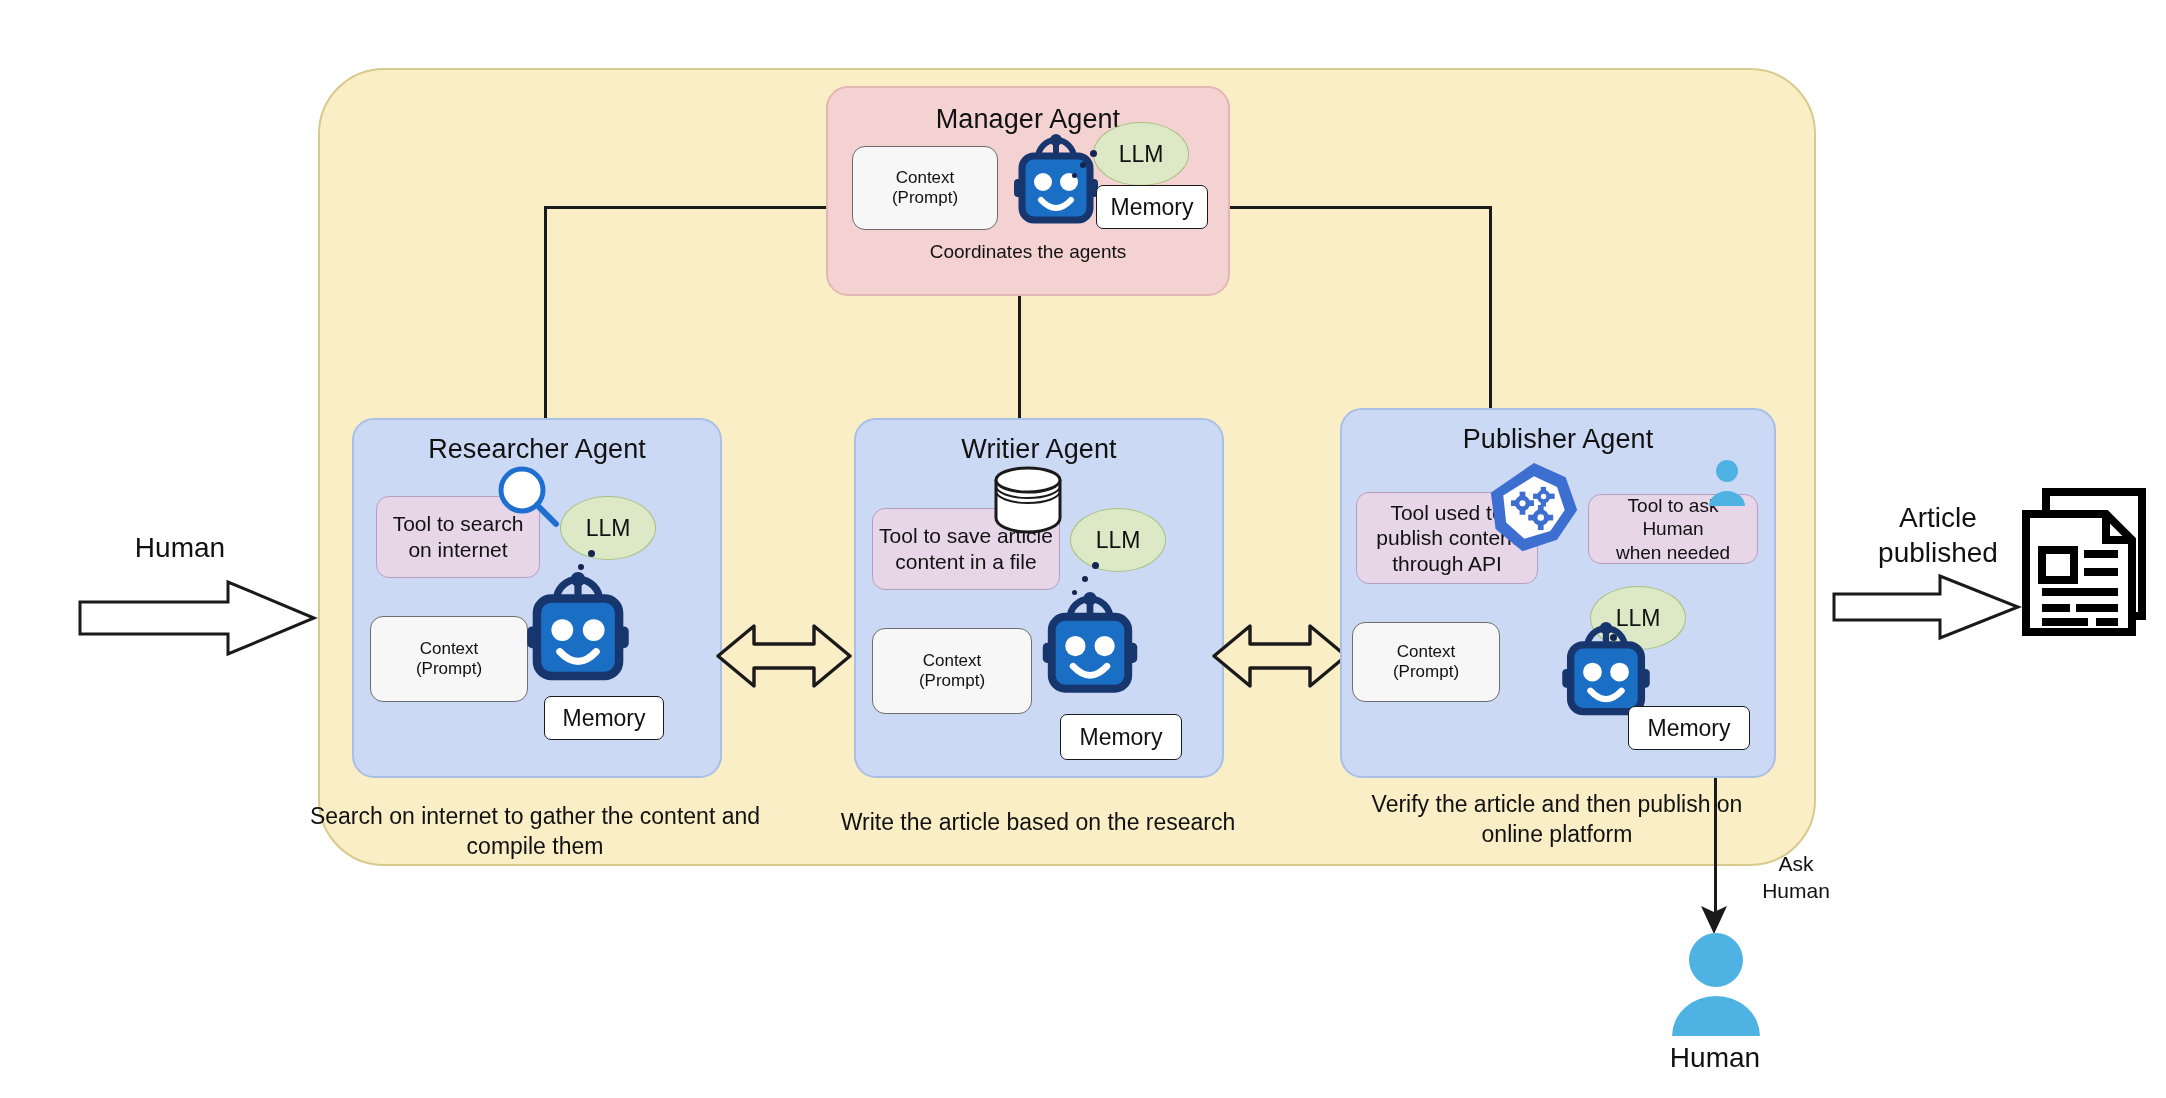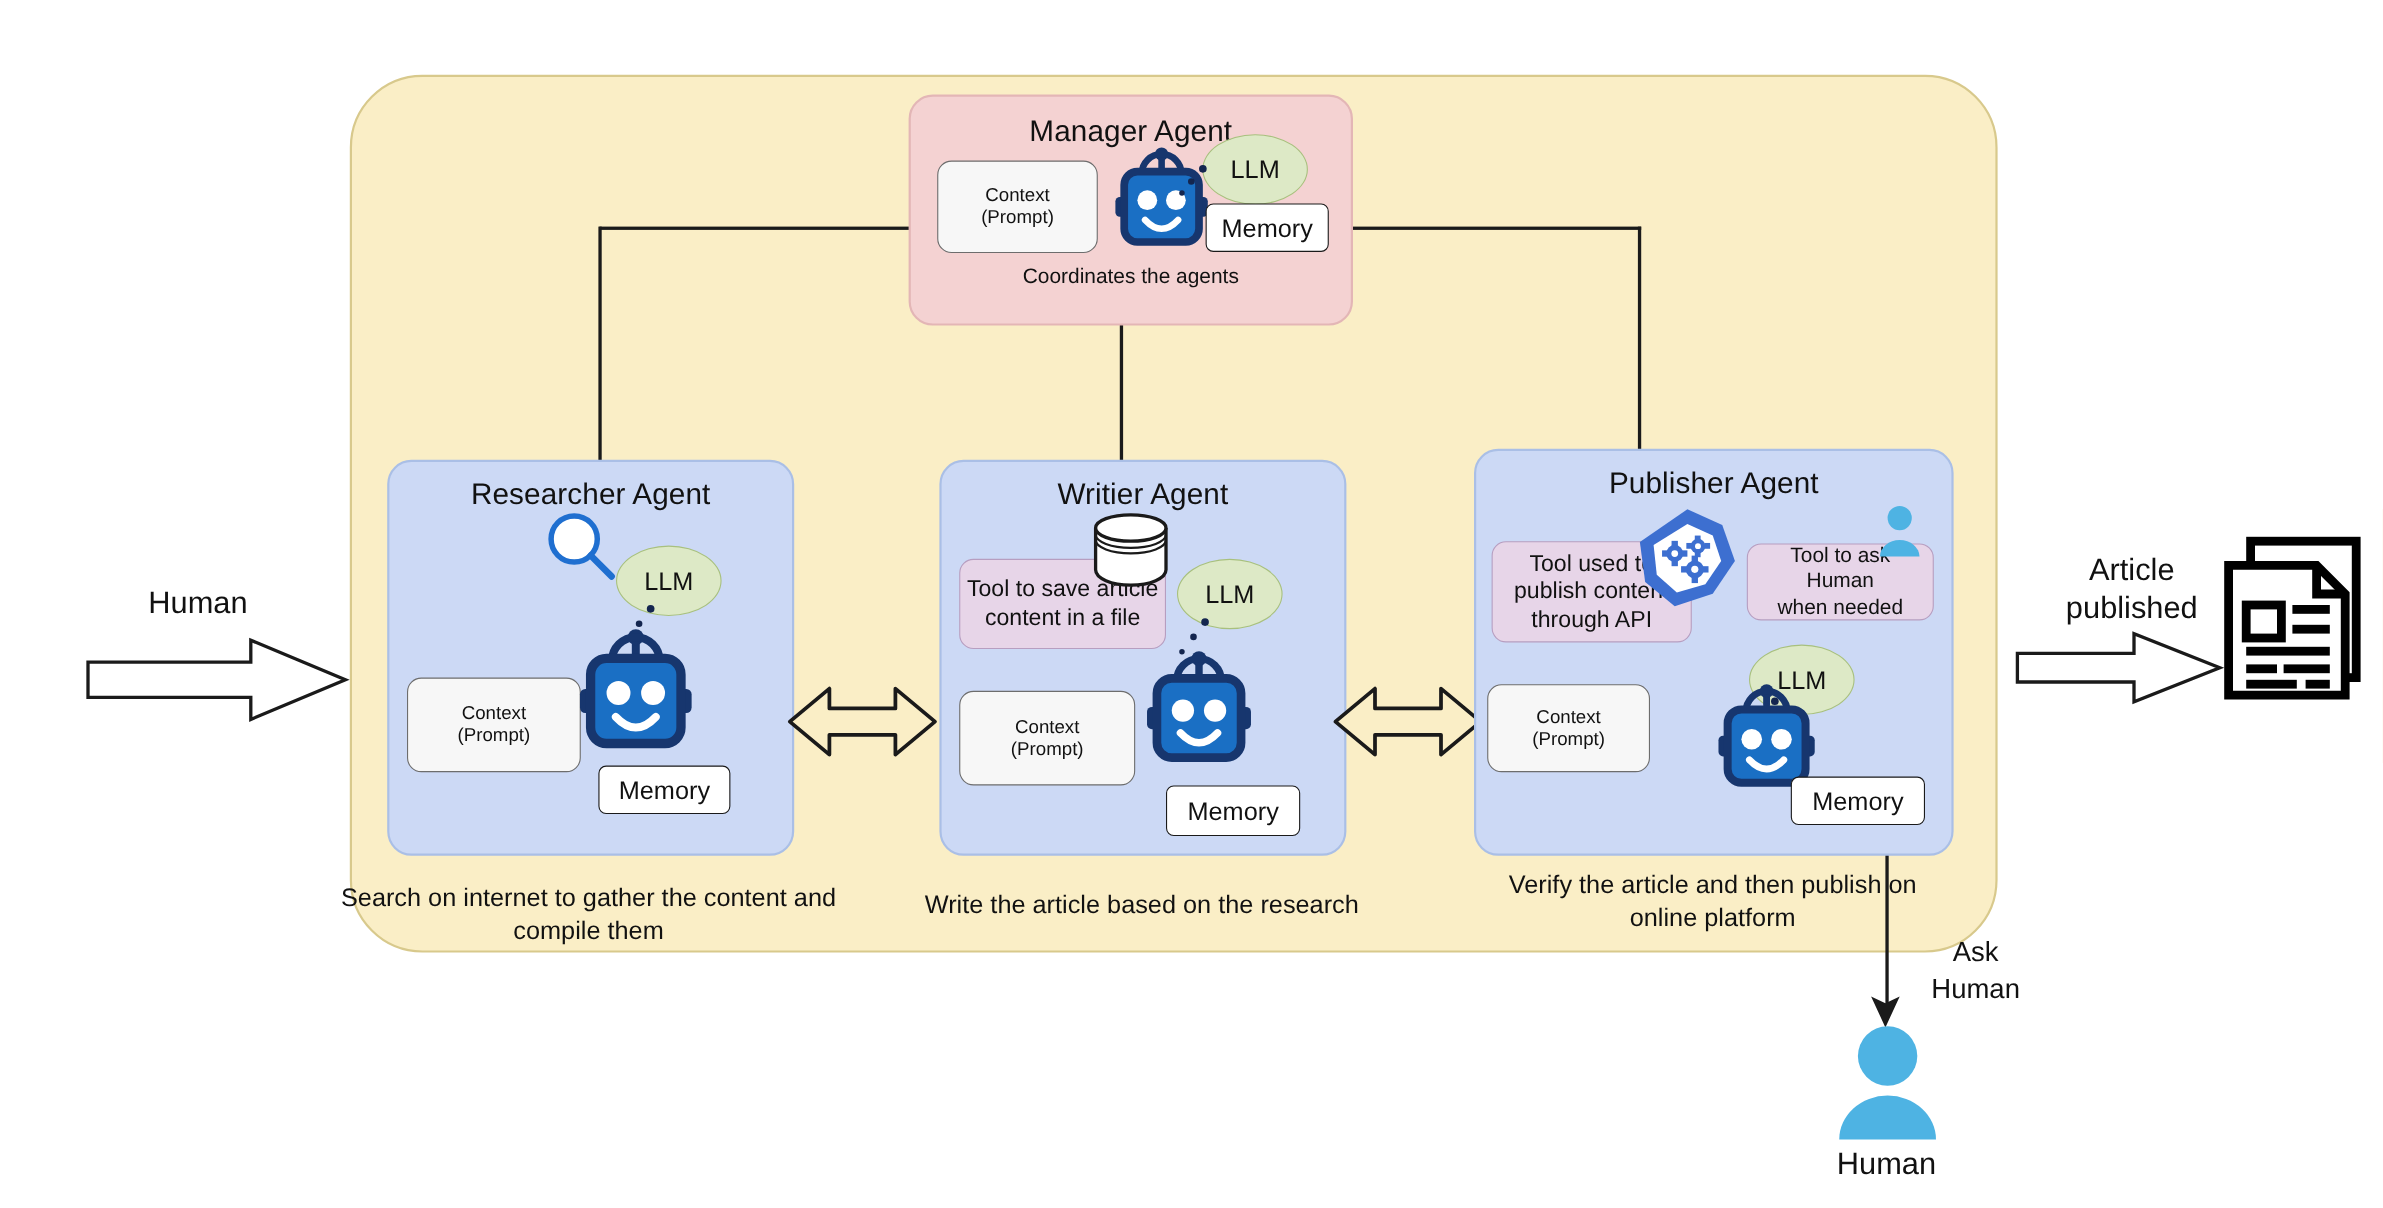--- a/index.html
+++ b/index.html
@@ -124,20 +124,24 @@
     <div class="mem-box" style="left:268px;top:97px;width:110px;height:42px;">
       <span>Memory</span>
     </div>
 
     <div class="agent-caption" style="left:0;top:152px;width:400px;font-size:19px;">Coordinates the agents</div>
   </div>
 
   <div class="agent-card" id="researcher-card">
     <div class="agent-title" style="top:14px;">Researcher Agent</div>
 
+    <div class="tool-box" style="left:22px;top:76px;width:164px;height:82px;flex-direction:column;">
+      <span>Tool to search</span>
+      <span>on internet</span>
+    </div>
 
     <svg style="position:absolute;left:142px;top:44px;" width="66" height="66">
       <circle cx="26" cy="26" r="21" fill="#ffffff" stroke="#1f6fd0" stroke-width="5"></circle>
       <line x1="41" y1="41" x2="60" y2="60" stroke="#1f6fd0" stroke-width="6" stroke-linecap="round"></line>
     </svg>
 
     <div class="ctx-box" style="left:16px;top:196px;width:156px;height:84px;flex-direction:column;">
       <span>Context</span>
       <span>(Prompt)</span>
     </div>
@@ -310,21 +314,21 @@
     <div class="mem-box" style="left:286px;top:296px;width:120px;height:42px;">
       <span>Memory</span>
     </div>
   </div>
 
   <div class="small-label" style="left:1322px;top:790px;width:470px;">
     <div>Verify the article and then publish on</div>
     <div>online platform</div>
   </div>
 
-  <div class="small-label" style="left:1736px;top:850px;width:120px;font-size:25px;">
+  <div class="small-label" style="left:1736px;top:850px;width:120px;font-size:21px;">
     <div>Ask</div>
     <div>Human</div>
   </div>
 
   <svg style="position:absolute;left:1668px;top:930px;" width="96" height="110" viewBox="0 0 96 110">
     <circle cx="48" cy="30" r="27" fill="#4eb3e3"></circle>
     <path d="M4 106 a44 40 0 0 1 88 0 z" fill="#4eb3e3"></path>
   </svg>
 
   <div class="plain-label" style="left:1630px;top:1040px;width:170px;font-size:28px;">Human</div>

